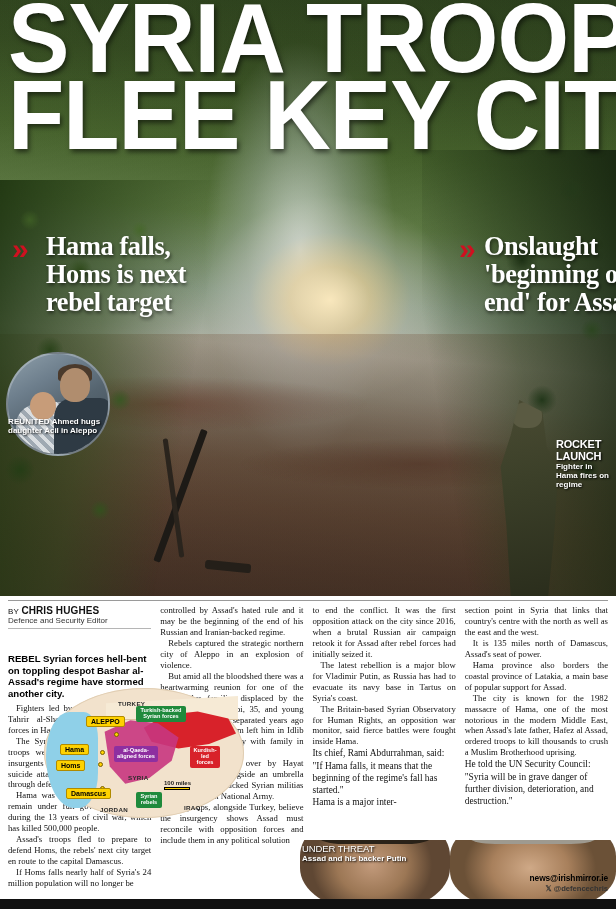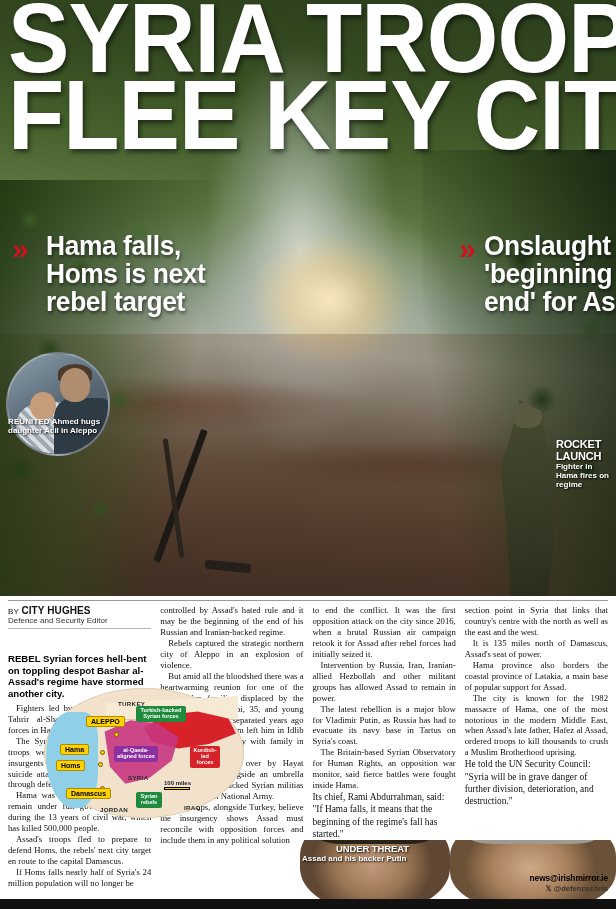--- a/index.html
+++ b/index.html
@@ -94,21 +94,21 @@
     text-shadow: 2px 3px 5px rgba(0,0,0,0.55);
   }
   .headline .l1, .headline .l2 {
     display:block; font-size:99px; transform: scaleX(0.93); transform-origin: left center;
     white-space:nowrap;
   }
   .headline .l2 { margin-top:-6px; }
 
   
   .sub { position:absolute; color:#fff; font-weight:700;
-    font-family:Liberation Sans, sans-serif;
+    font-family:Liberation Serif, serif;
     line-height:1.0; font-size:28px; letter-spacing:-0.4px;
     text-shadow: 1px 2px 4px rgba(0,0,0,0.6);
   }
   .sub-left  { left:46px; top:232px; width:240px; }
   .sub-right { left:484px; top:232px; width:180px; text-align:left; }
   .chev {
     position:absolute; color:#cf1020; font-size:30px; font-weight:700;
     line-height:1; letter-spacing:-6px; text-shadow:none;
   }
   .chev-l { left:12px; top:234px; }
@@ -272,21 +272,21 @@
   }
   .face-putin::before {
     content:""; position:absolute; left:20px; top:0; width:126px; height:30px;
     background:#9e9a90; border-radius:50% 50% 20% 20%;
   }
   .cap-threat {
     position:absolute; left:2px; top:4px; width:120px; z-index:4;
     color:#fff; line-height:1.12;
     text-shadow: 1px 1px 2px rgba(0,0,0,0.95);
   }
-  .cap-threat .t { font-size:9.5px; font-weight:700; letter-spacing:-0.1px;padding-left:34px; }
+  .cap-threat .t { font-size:9.5px; font-weight:400; letter-spacing:-0.1px; }
   .cap-threat .d { font-size:8px; font-weight:700; }
 
   .contact {
     position:absolute; right:8px; bottom:16px; z-index:5; text-align:right;
   }
   .contact .mail {
     font-size:8.4px; font-weight:700; color:#000; letter-spacing:-0.1px;text-align:right;
   }
   .contact .handle {
     font-size:7.6px; font-weight:700; color:#333; margin-top:1px;
@@ -353,21 +353,21 @@
   </div>
 
   <div class="body-area">
     <div class="rule-top"></div>
 
     <div class="cols">
 
       <div class="col">
         <div class="byline-by">
           <span>BY</span>
-          <b>CITY HUGHES</b>
+          <b>CHRIS HUGHES</b>
         </div>
         <div class="byline-role">Defence and Security Editor</div>
         <div class="byline-rule"></div>
         <div class="standfirst">REBEL Syrian forces hell-bent on toppling despot Bashar al-Assad's regime have stormed another city.</div>
         <p class="ptxt">Fighters led by jihadist group Hayat Tahrir al-Sham attacked government forces in Hama yesterday.</p>
         <p class="ptxt">The Syrian army said a number of troops were killed after resisting the insurgents for three days and claimed suicide attacks had been used to break through defences.</p>
         <p class="ptxt">Hama was one of the few cities to remain under full government control during the 13 years of civil war, which has killed 500,000 people.</p>
         <p class="ptxt">Assad's troops fled to prepare to defend Homs, the rebels' next city target en route to the capital Damascus.</p>
         <p class="ptxt">If Homs falls nearly half of Syria's 24 million population will no longer be</p>
       </div>
@@ -375,21 +375,20 @@
       <div class="col">
         <p class="ptxt noind">controlled by Assad's hated rule and it may be the beginning of the end of his Russian and Iranian-backed regime.</p>
         <p class="ptxt">Rebels captured the strategic northern city of Aleppo in an explosion of violence.</p>
         <p class="ptxt">But amid all the bloodshed there was a heartwarming reunion for one of the 10,000-plus families displaced by the conflict. Ahmed Orabi, 35, and young daughter Acil were separated years ago when she and her mum left him in Idlib province to seek safety with family in Aleppo.</p>
         <p class="ptxt">Aleppo was taken over by Hayat Tahrir al-Sham, alongside an umbrella group of Turkish-backed Syrian militias called the Syrian National Army.</p>
         <p class="ptxt">The groups, alongside Turkey, believe the insurgency shows Assad must reconcile with opposition forces and include them in any political solution</p>
       </div>
 
       <div class="col">
         <p class="ptxt noind">to end the conflict. It was the first opposition attack on the city since 2016, when a brutal Russian air campaign retook it for Assad after rebel forces had initially seized it.</p>
-        <p class="ptxt">Intervention by Russia, Iran, Iranian-allied Hezbollah and other militant groups has allowed Assad to remain in power.</p>
         <p class="ptxt">The latest rebellion is a major blow for Vladimir Putin, as Russia has had to evacuate its navy base in Tartus on Syria's coast.</p>
         <p class="ptxt">The Britain-based Syrian Observatory for Human Rights, an opposition war monitor, said fierce battles were fought inside Hama.</p>
         <p class="quote-big">Its chief, Rami Abdurrahman, said: "If Hama falls, it means that the beginning of the regime's fall has started."</p>
         <p class="quote-big">Hama is a major inter-</p>
       </div>
 
       <div class="col">
         <p class="ptxt noind">section point in Syria that links that country's centre with the north as well as the east and the west.</p>
         <p class="ptxt">It is 135 miles north of Damascus, Assad's seat of power.</p>
         <p class="ptxt">Hama province also borders the coastal province of Latakia, a main base of popular support for Assad.</p>

